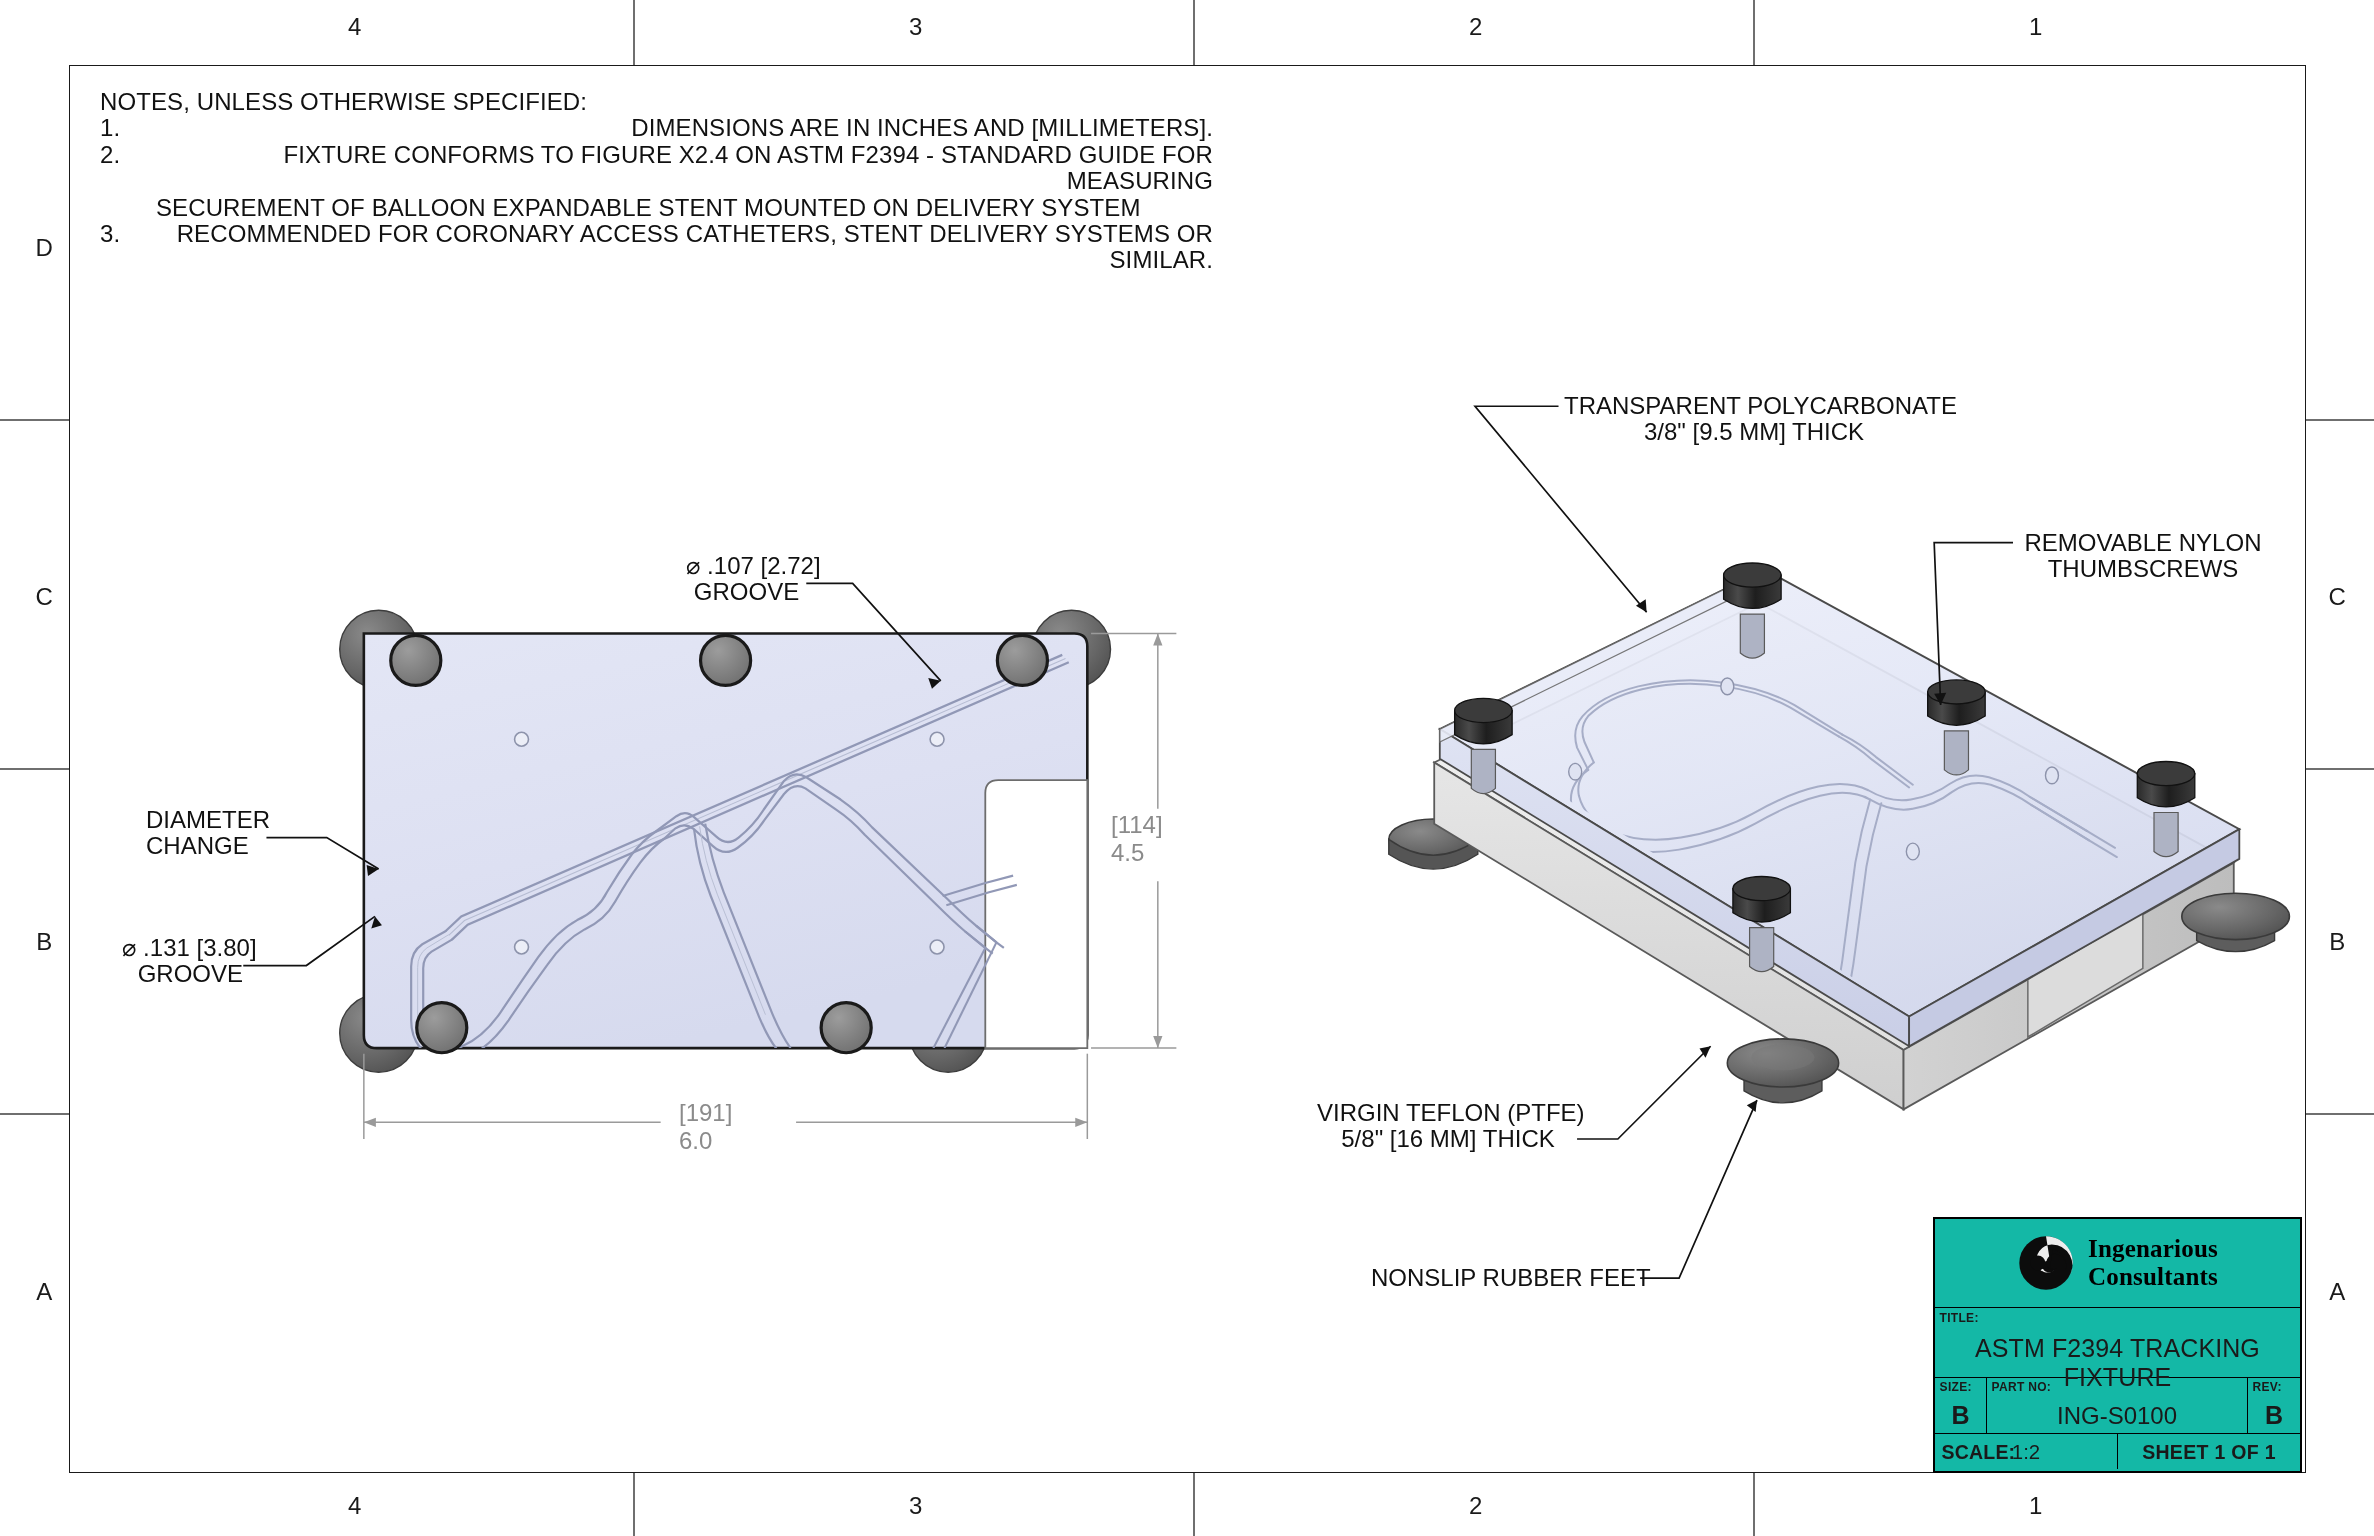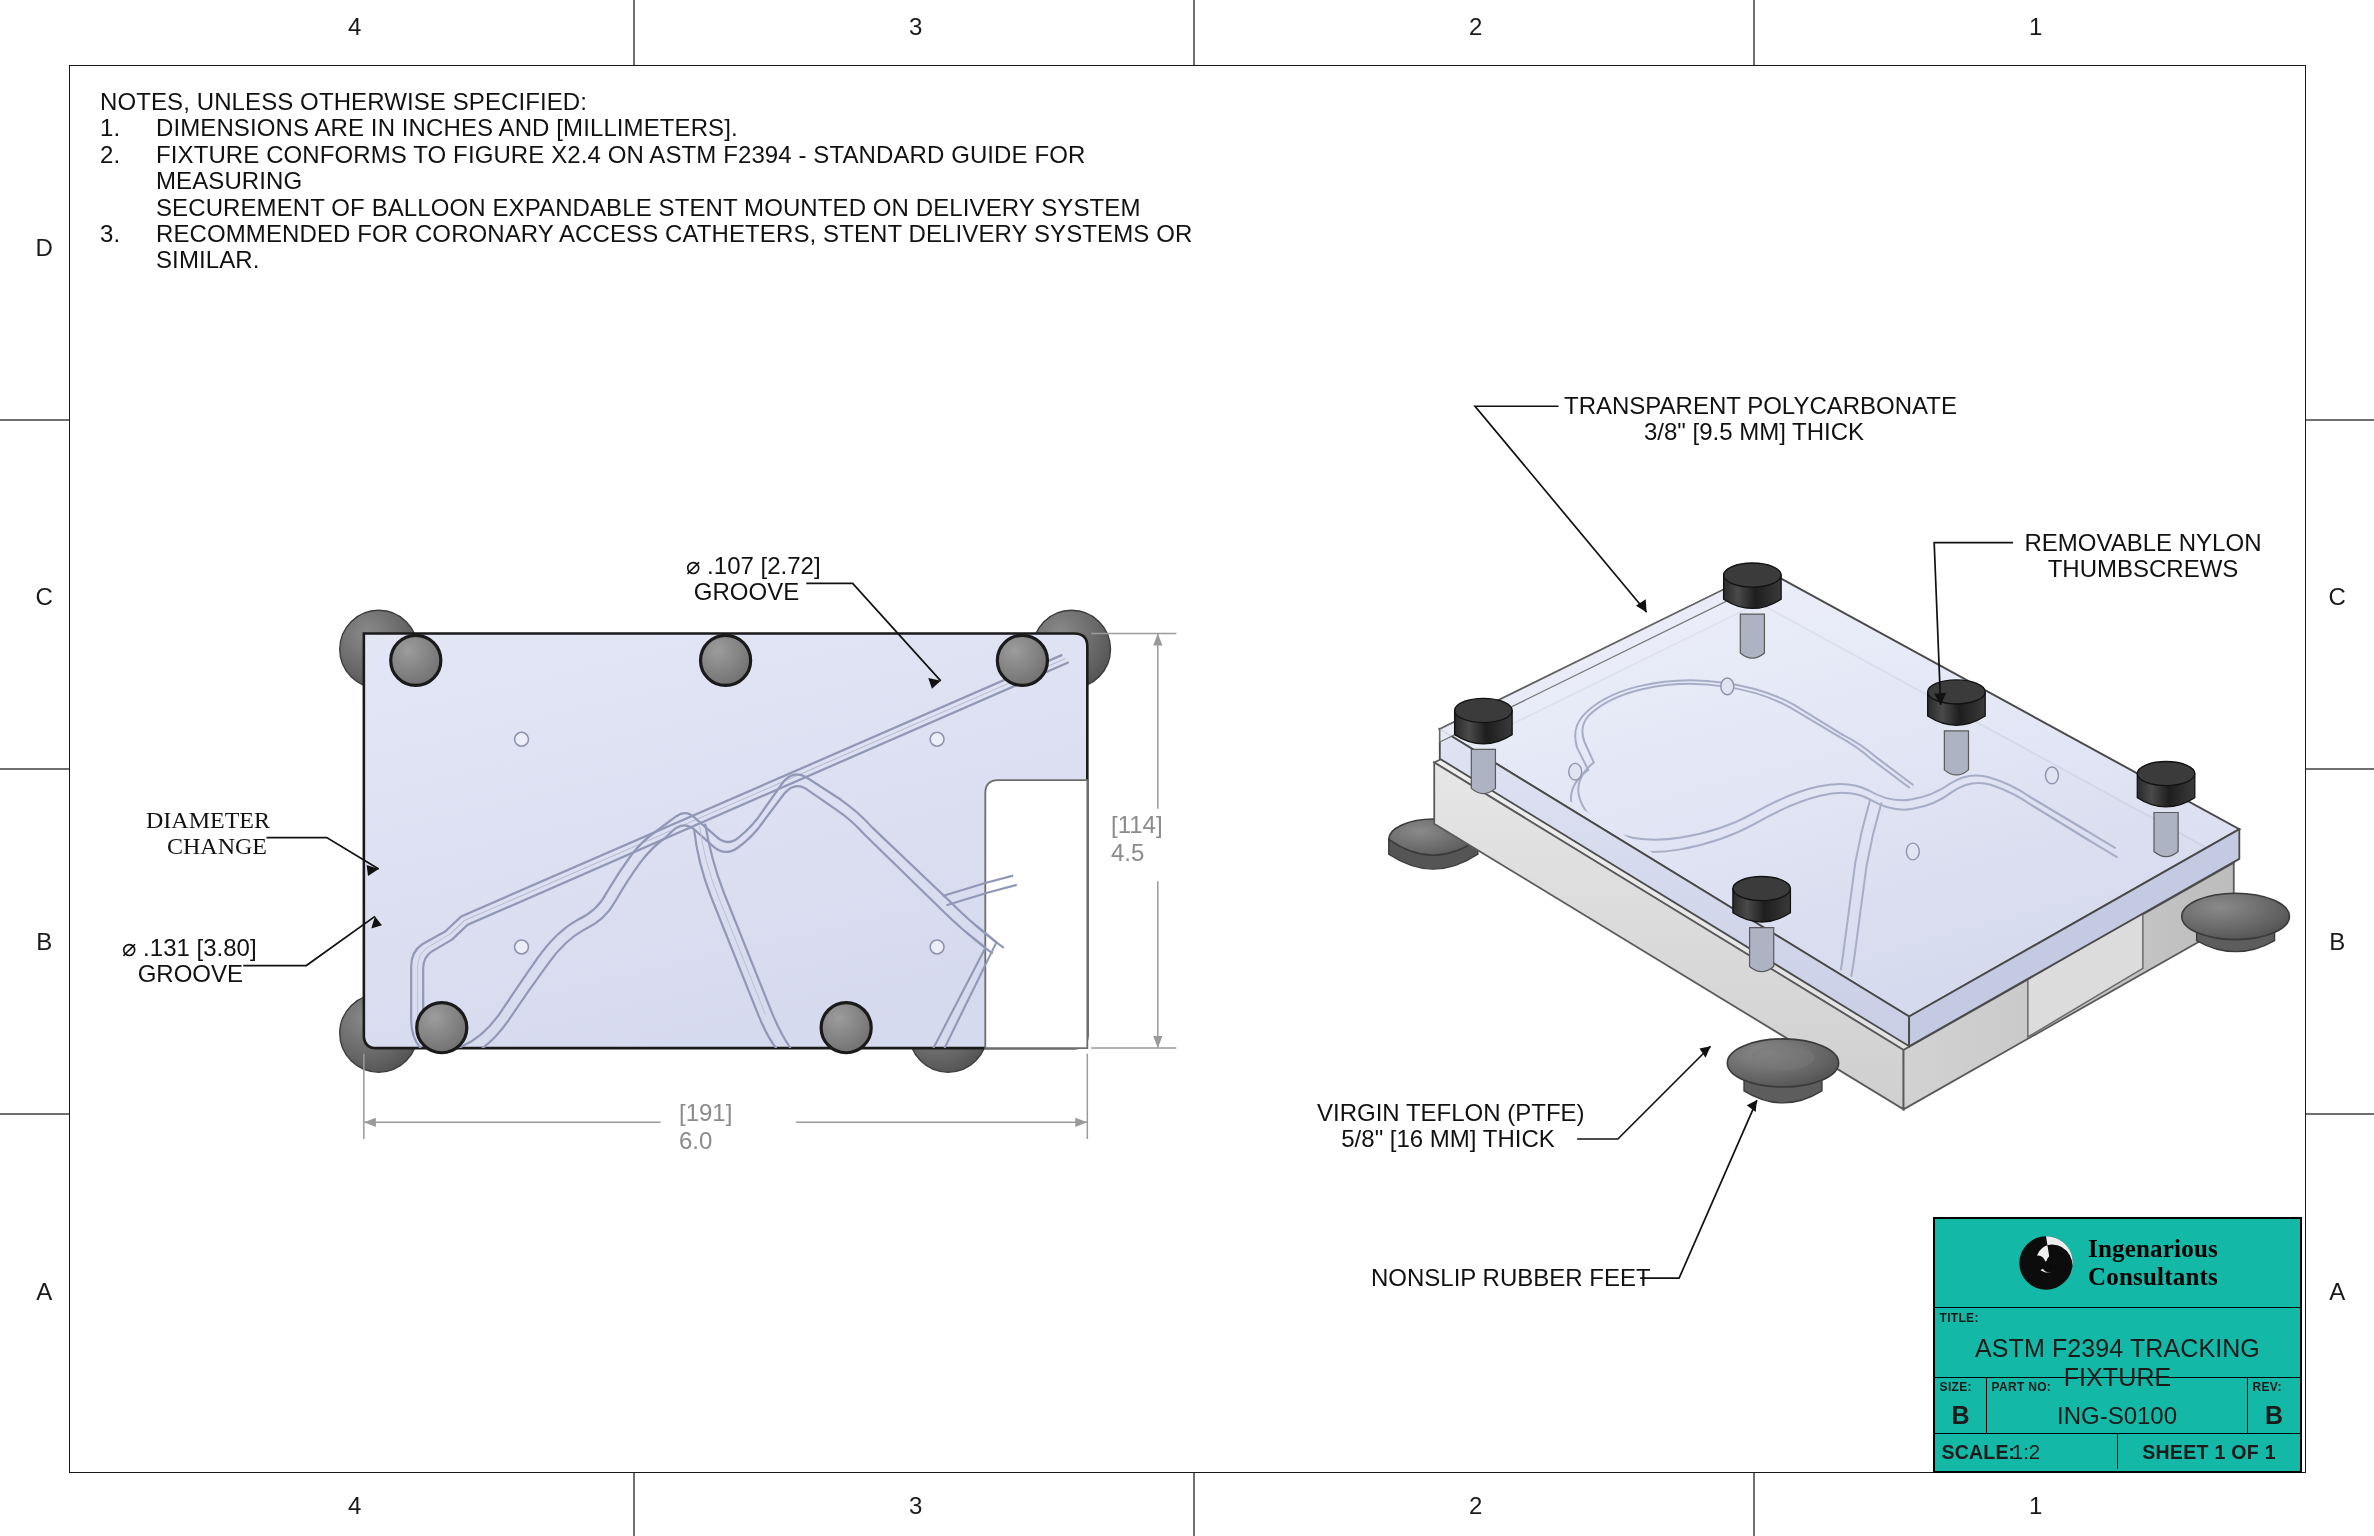--- a/index.html
+++ b/index.html
@@ -30,21 +30,21 @@
 
   
   .notes{
     position:absolute;left:100px;top:89px;width:1113px;
     font-size:24px;line-height:26.4px;letter-spacing:0.1px;
     color:#111;font-family:"Liberation Sans",sans-serif;
   }
   .notes .hdr{display:block;}
   .note-row{display:flex;}
   .note-num{width:56px;flex:none;}
-  .note-txt{flex:1;}
+  .note-txt{flex:1;text-align:right;}
   .note-cont{margin-left:56px;}
 
   
   .callout{
     position:absolute;font-size:24px;line-height:26px;color:#111;
     white-space:nowrap;font-family:"Liberation Sans",sans-serif;
   }
   .callout .l2{display:block;}
   .dim-txt{
     position:absolute;font-size:24px;line-height:28px;color:#8b8b8b;
@@ -436,21 +436,21 @@
         <path d="M 1894 1186 l -11 5.5 l 9.5 7.5 z" fill="#111" stroke="none"></path>
       </g>
     </g>
   </svg>
 
   <div class="callout" style="left:686px;top:553px;text-align:center;width:121px;">
     <span>⌀ .107 [2.72]</span>
     <span class="l2">GROOVE</span>
   </div>
 
-  <div class="callout" style="left:146px;top:807px;text-align:right;width:121px;font-family:Liberation Serif, serif;">
+  <div class="callout" style="left:146px;top:807px;width:121px;">
     <span>DIAMETER</span>
     <span class="l2">CHANGE</span>
   </div>
 
   <div class="callout" style="left:122px;top:935px;text-align:right;width:121px;">
     <span>⌀ .131 [3.80]</span>
     <span class="l2">GROOVE</span>
   </div>
 
   <div class="dim-txt" style="left:1111px;top:811px;width:93px;">

